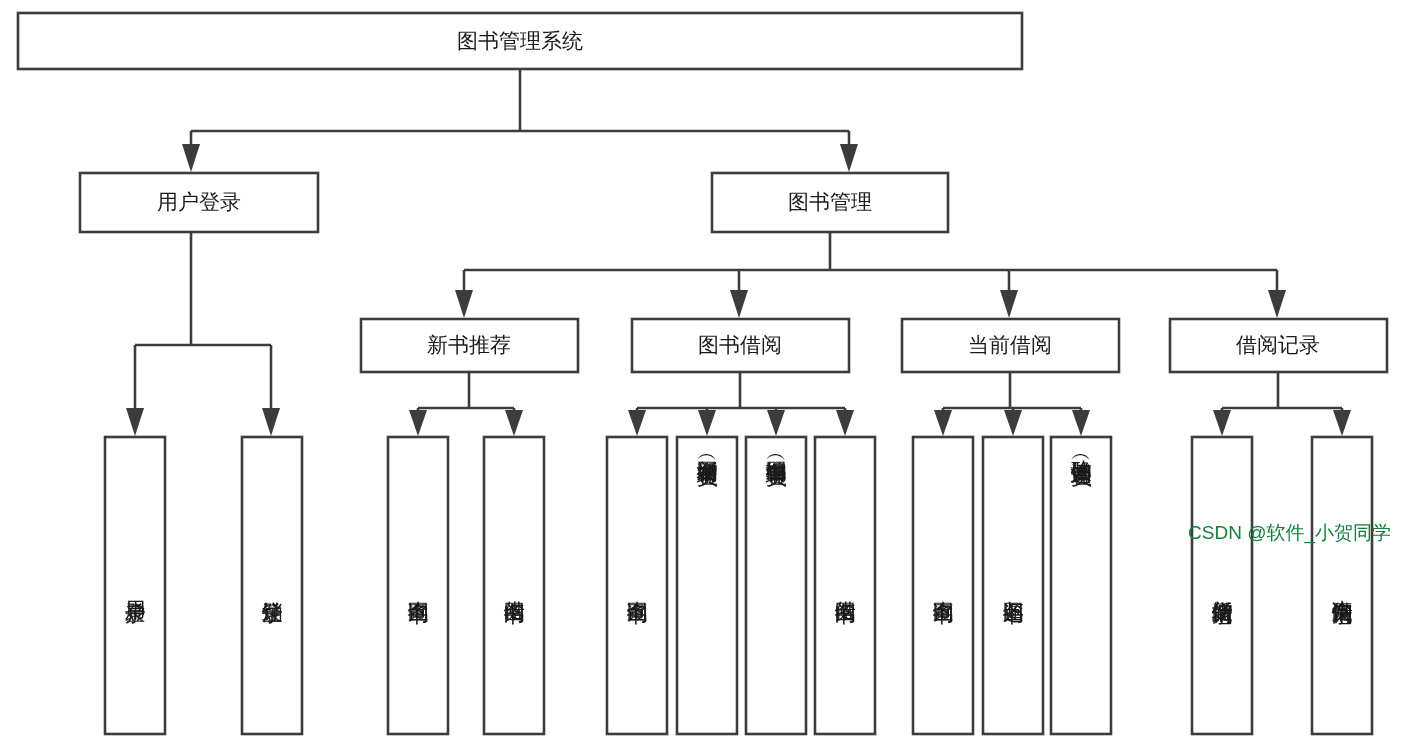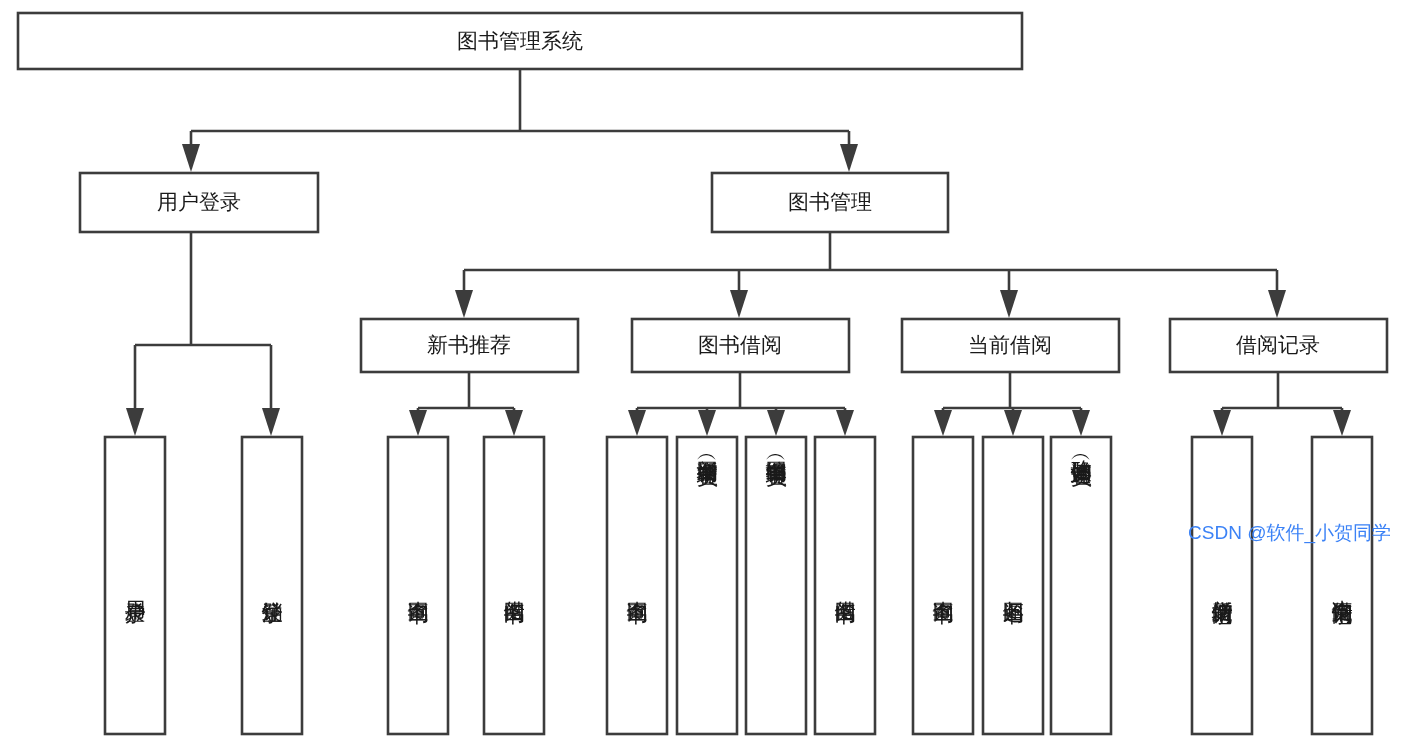--- a/index.html
+++ b/index.html
@@ -61,21 +61,21 @@
     align-items: center;
     justify-content: center;
     text-align: center;
     white-space: pre-line;
     user-select: none;
   }
   .watermark {
     position: absolute;
     font-family: "Liberation Sans", "DejaVu Sans", sans-serif;
     font-size: 19px;
-    color: #3b82f6;
+    color: #15803d;
     white-space: nowrap;
     user-select: none;
   }
 </style>
 </head>
 <body>
 
 <div id="diagram-root">
 
   <svg id="flow-svg" viewBox="0 0 1405 747">

